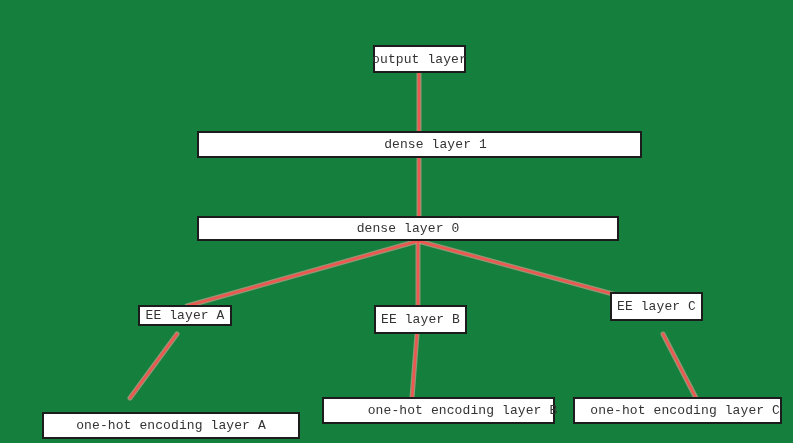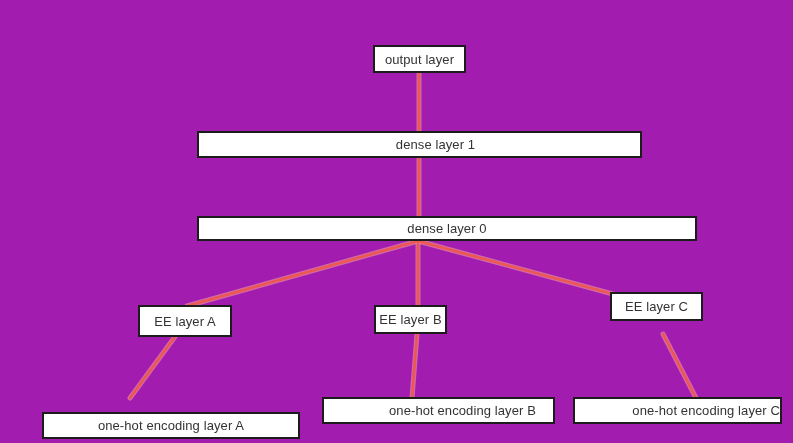--- a/index.html
+++ b/index.html
@@ -4,23 +4,23 @@
 <style>
   html, body {
     margin: 0;
     padding: 0;
     background: #ffffff;
   }
   .canvas {
     position: relative;
     width: 793px;
     height: 443px;
-    background: #a21caf;
+    background: #15803d;
     overflow: hidden;
-    font-family: Liberation Sans, sans-serif;
+    font-family: Liberation Mono, monospace;
   }
   .edges {
     position: absolute;
     left: 0;
     top: 0;
     width: 793px;
     height: 443px;
   }
   .edge-halo {
     stroke-width: 5;
@@ -74,29 +74,29 @@
   </svg>
 
   <div class="node" style="left:373px; top:45px; width:93px; height:28px;">
     <span>output layer</span>
   </div>
 
   <div class="node" style="left:197px; top:131px; width:445px; height:27px;padding-left:32px;">
     <span>dense layer 1</span>
   </div>
 
-  <div class="node" style="left:197px; top:216px; width:500px; height:25px;">
+  <div class="node" style="left:197px; top:216px; width:422px; height:25px;">
     <span>dense layer 0</span>
   </div>
 
-  <div class="node" style="left:138px; top:305px; width:94px; height:32px;">
+  <div class="node" style="left:138px; top:305px; width:94px; height:21px;">
     <span>EE layer A</span>
   </div>
 
-  <div class="node" style="left:374px; top:305px; width:73px; height:29px;">
+  <div class="node" style="left:374px; top:305px; width:93px; height:29px;">
     <span>EE layer B</span>
   </div>
 
   <div class="node" style="left:610px; top:292px; width:93px; height:29px;text-align:right;">
     <span>EE layer C</span>
   </div>
 
   <div class="node" style="left:42px; top:397px; width:258px; height:27px;margin-top:15px;">
     <span>one-hot encoding layer A</span>
   </div>

